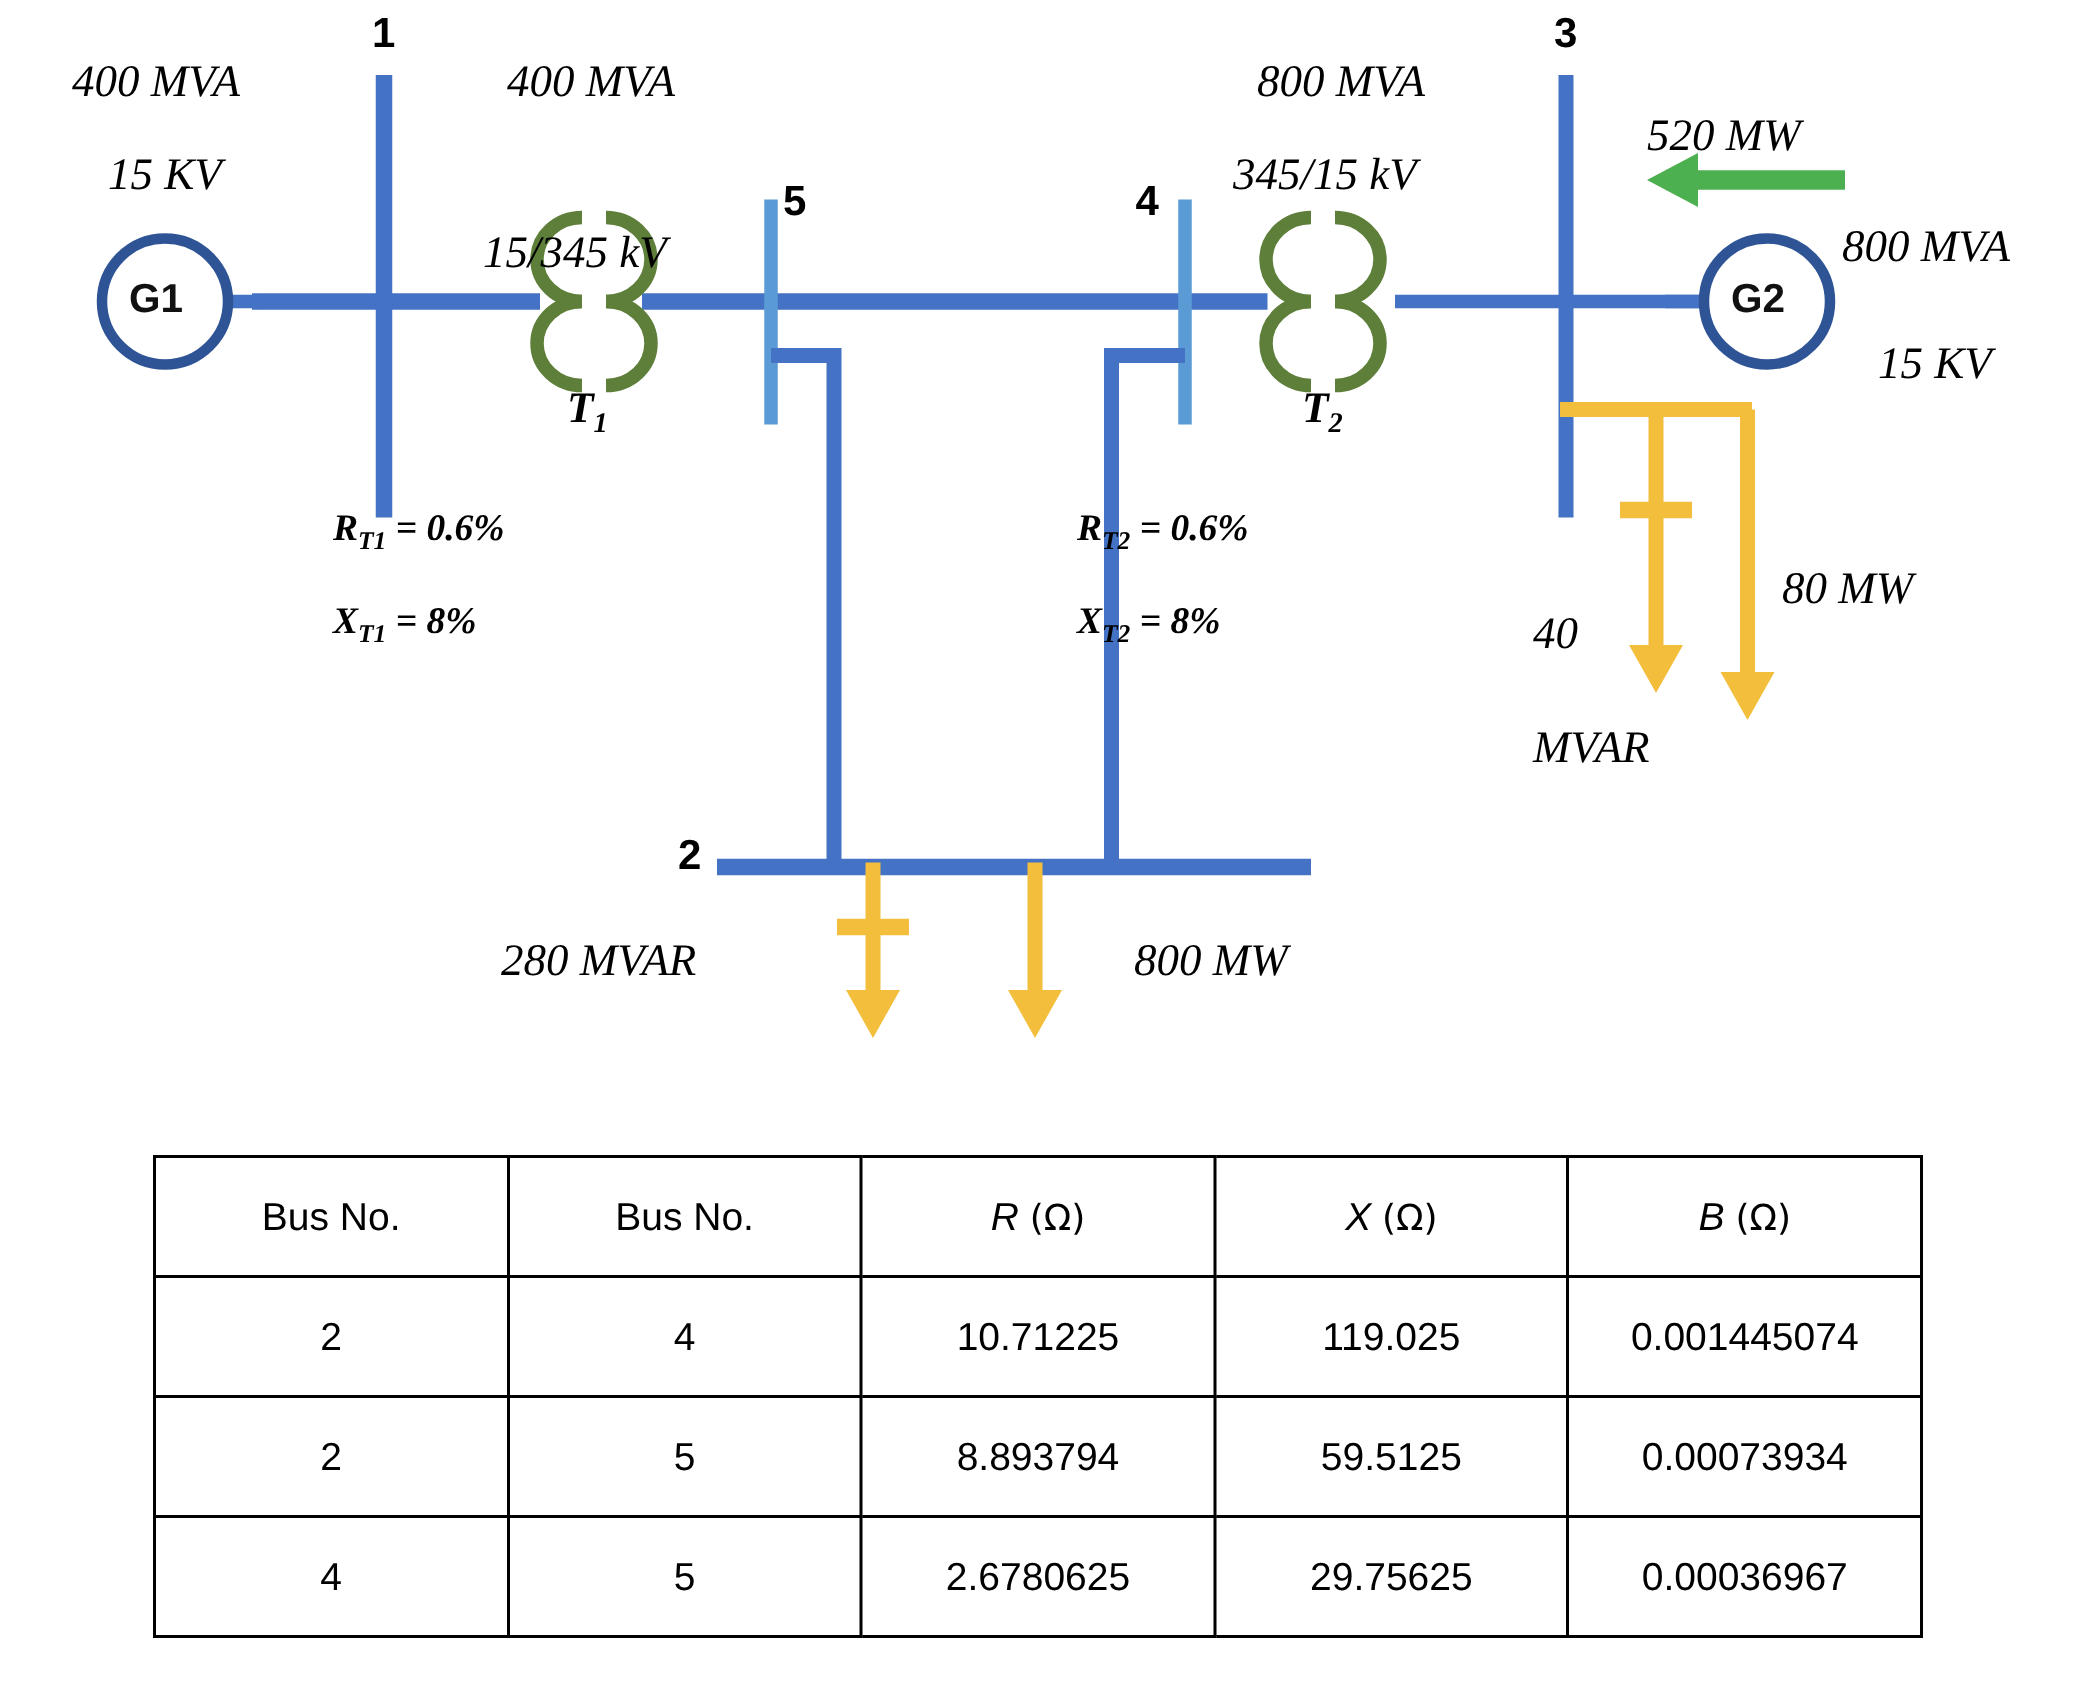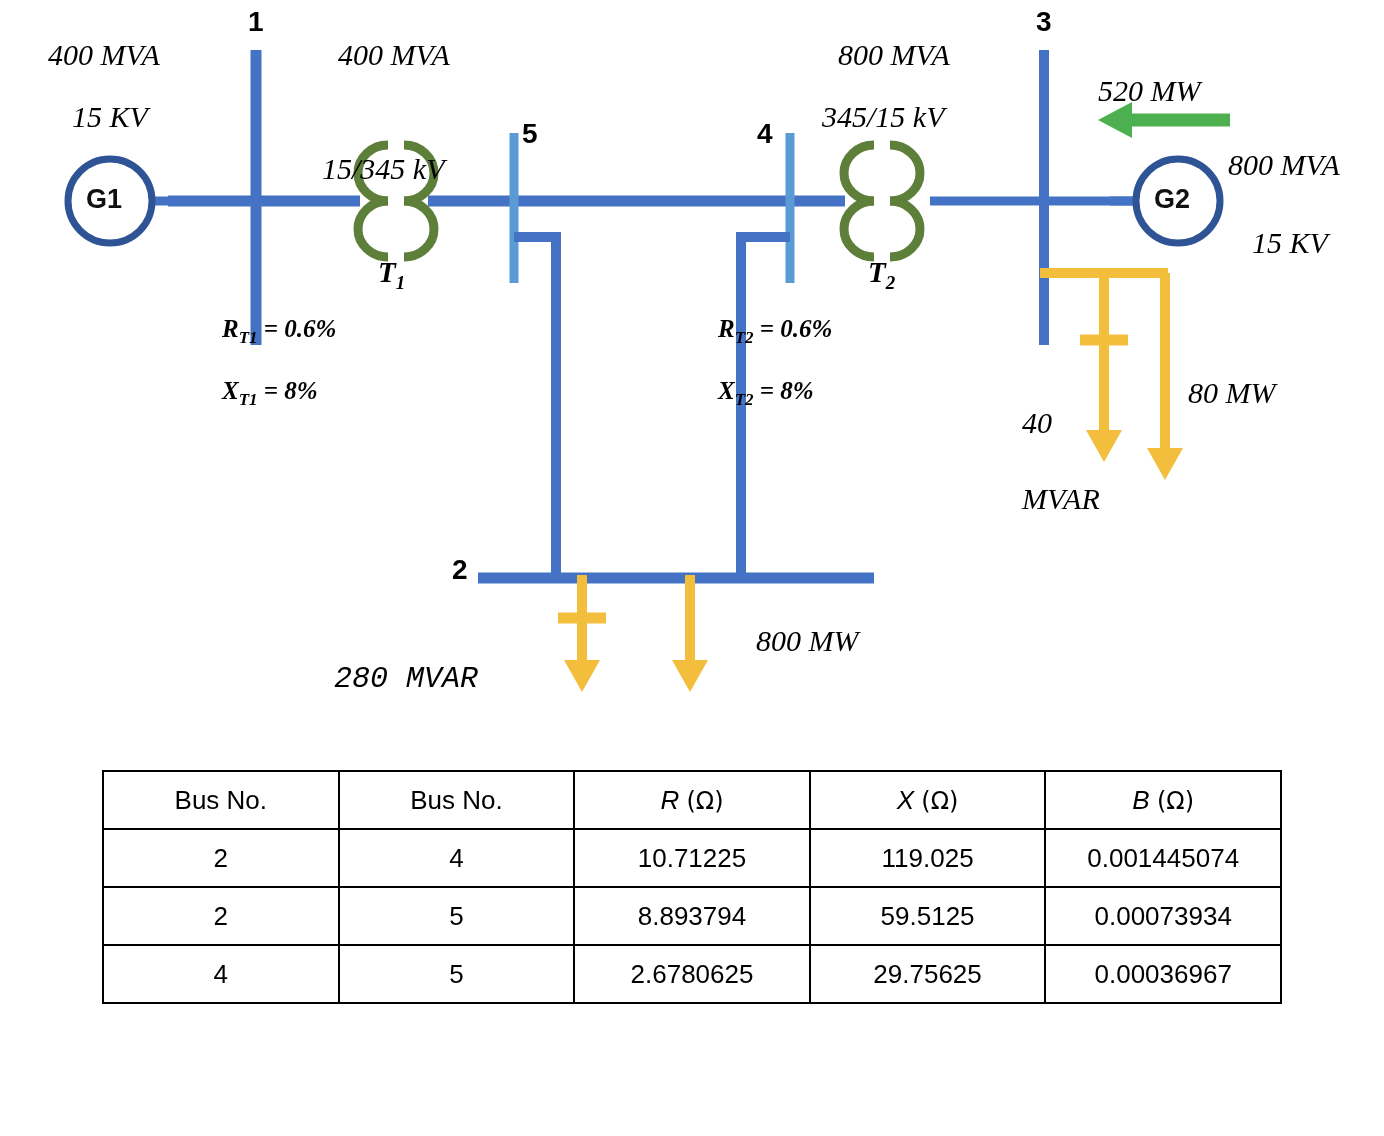--- a/index.html
+++ b/index.html
@@ -56,20 +56,21 @@
   .lbl-tx sub {
     font-size: 19px;
     font-style: italic;
     font-weight: bold;
   }
   .lbl-imp {
     font-family: "Liberation Serif", serif;
     font-weight: bold;
     font-style: italic;
     font-size: 25px;
+    margin-top: 24px;
   }
   .lbl-imp sub { font-size: 17px; }
 
   
   #table-wrap {
     position: absolute;
     left: 0;
     top: 770px;
     width: 1384px;
   }
@@ -89,21 +90,21 @@
   }
   table.params td, table.params th {
     border: 2px solid #000000;
     height: 56px;
     text-align: center;
     vertical-align: middle;
     font-family: "Liberation Sans", sans-serif;
     font-weight: normal;
     font-size: 26px;
     color: #000000;
-    padding: 0 6px;
+    padding: 11px 6px;
   }
   table.params th { font-weight: normal; }
   .omega { font-family: "DejaVu Sans", sans-serif; font-size: 24px; }
   .ital { font-style: italic; }
 </style>
 </head>
 <body>
 
 <div id="diagram-area">
 
@@ -228,21 +229,21 @@
 
   <div class="lbl lbl-gen" style="left:1154px; top:186px;">G2</div>
   <div class="lbl" style="left:1228px; top:150px;">800 MVA</div>
   <div class="lbl" style="left:1252px; top:228px;">15 KV</div>
 
   <div class="lbl" style="left:1022px; top:408px;">40</div>
   <div class="lbl" style="left:1022px; top:484px;">MVAR</div>
   <div class="lbl" style="left:1188px; top:378px;">80 MW</div>
 
   <div class="lbl lbl-bus" style="left:452px; top:556px;">2</div>
-  <div class="lbl" style="left:334px; top:664px;font-family:Liberation Mono, monospace;">280 MVAR</div>
+  <div class="lbl" style="left:334px; top:626px;">280 MVAR</div>
   <div class="lbl" style="left:716px; top:626px;margin-left:40px;">800 MW</div>
 
 </div>
 
 <div id="table-wrap">
 
   <table class="params">
     <thead>
       <tr>
         <th>

